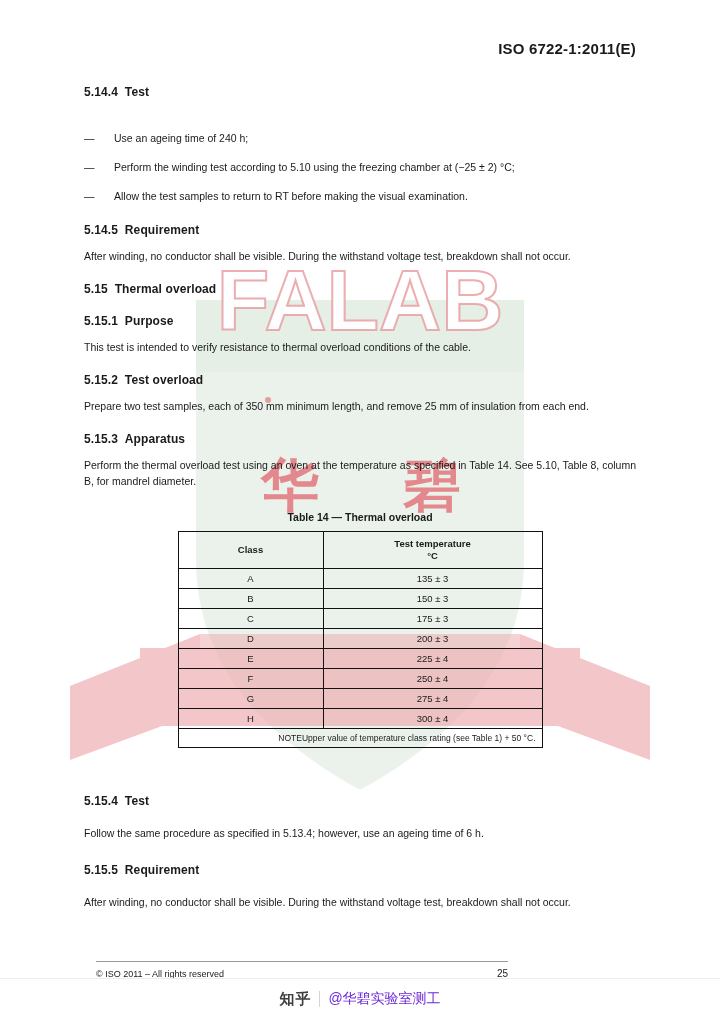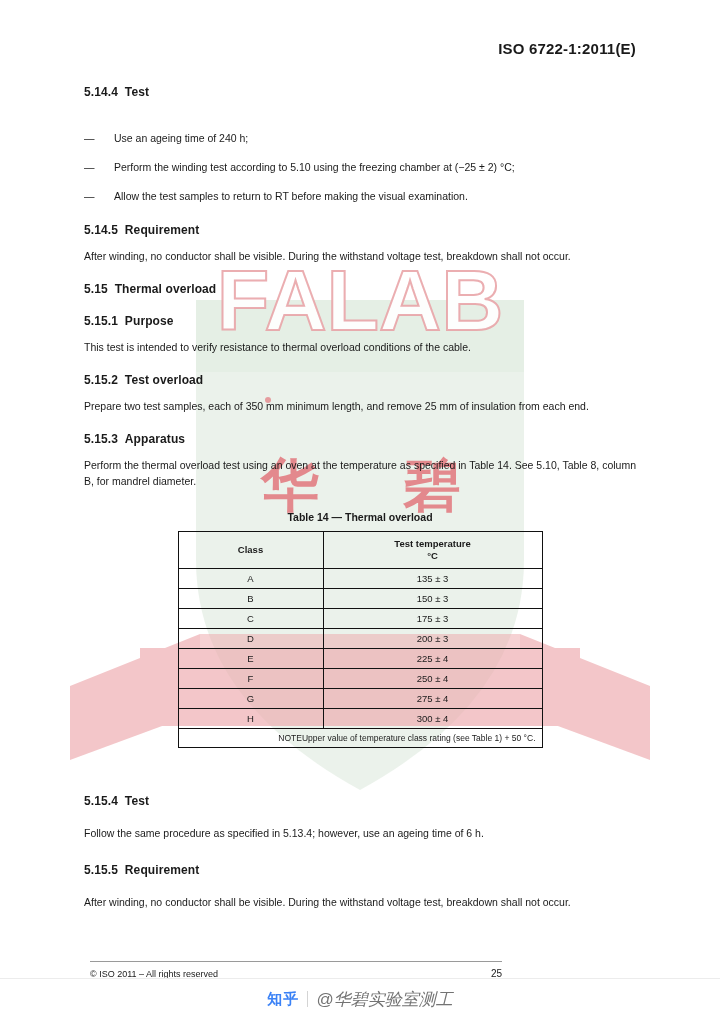--- a/index.html
+++ b/index.html
@@ -119,21 +119,21 @@
   }
   .note-label {
     font-weight: normal;
     display: inline-block;
     width: 58px;
   }
 
   
   .footer {
     position: absolute;
-    left: 6px;
+    left: 12px;
     bottom: 0;
     width: 580px;
     z-index: 10;
   }
   .footer-rule {
     border-top: 1px solid #9a9a9a;
     margin: 0 84px;
   }
   .footer-row {
     display: flex;
@@ -156,32 +156,31 @@
     display: flex;
     align-items: center;
     justify-content: center;
     gap: 8px;
     z-index: 30;
     border-top: 1px solid #ececec;
   }
   .zhihu-logo {
     font-size: 15px;
     font-weight: bold;
-    color: #3b82f6;
+    color: #404040;
     letter-spacing: 1px;
   }
   .zhihu-sep {
     width: 1px;
     height: 16px;
     background: #d4d4d4;
   }
   .zhihu-name {
-    font-size: 17px;
-    color: #737373;
-    font-style: italic;
+    font-size: 14px;
+    color: #6d28d9;
   }
 </style>
 </head>
 <body>
 
 <div class="watermark">
   <svg width="720" height="1019" viewBox="0 0 720 1019" xmlns="http://www.w3.org/2000/svg">
 
     <g opacity="0.55">
       <path d="M196 300 L524 300 L524 560 Q524 700 360 790 Q196 700 196 560 Z" fill="#cfe0cf" opacity="0.75"></path>

